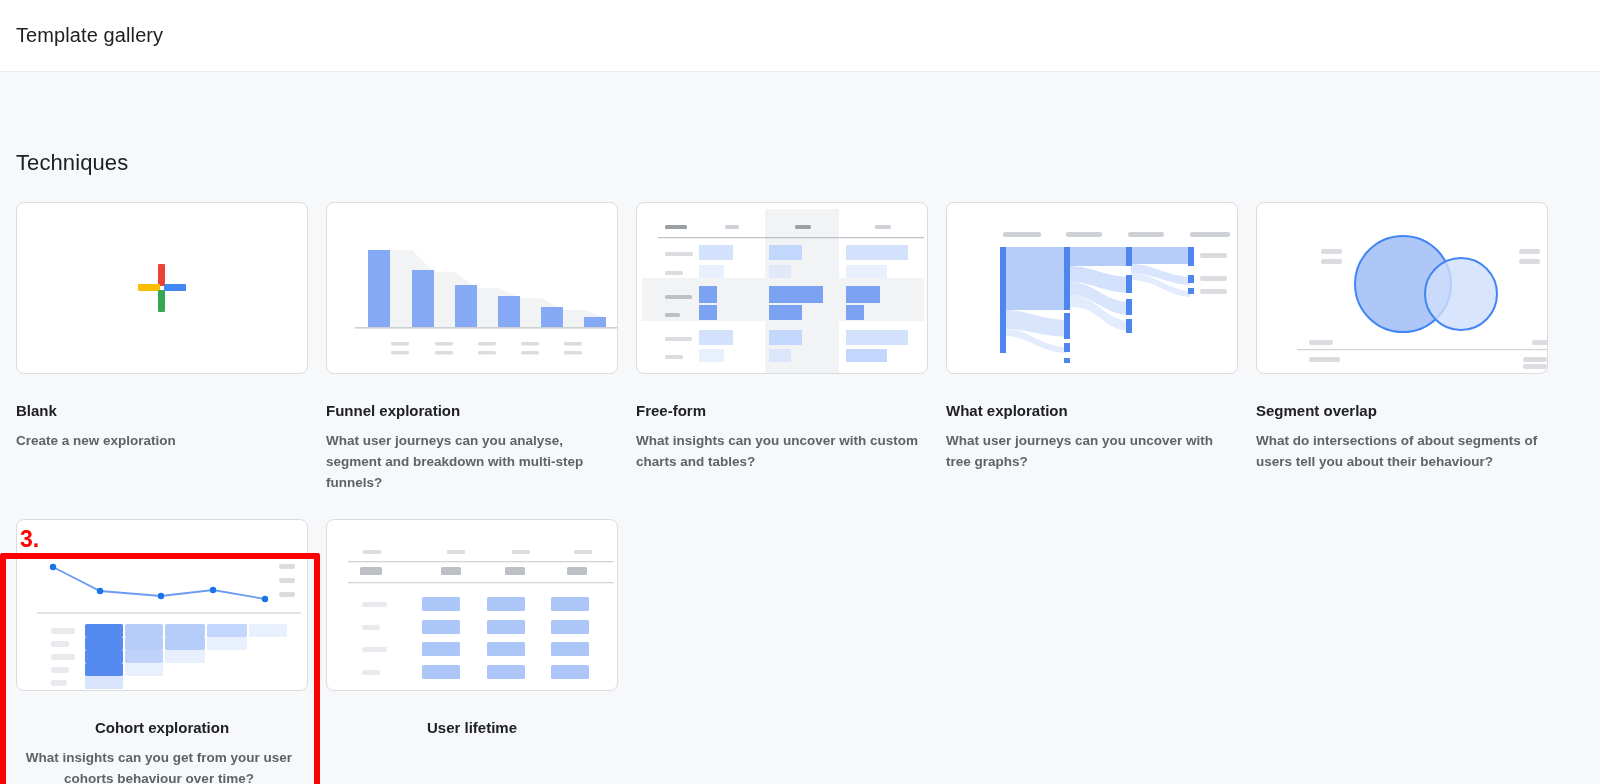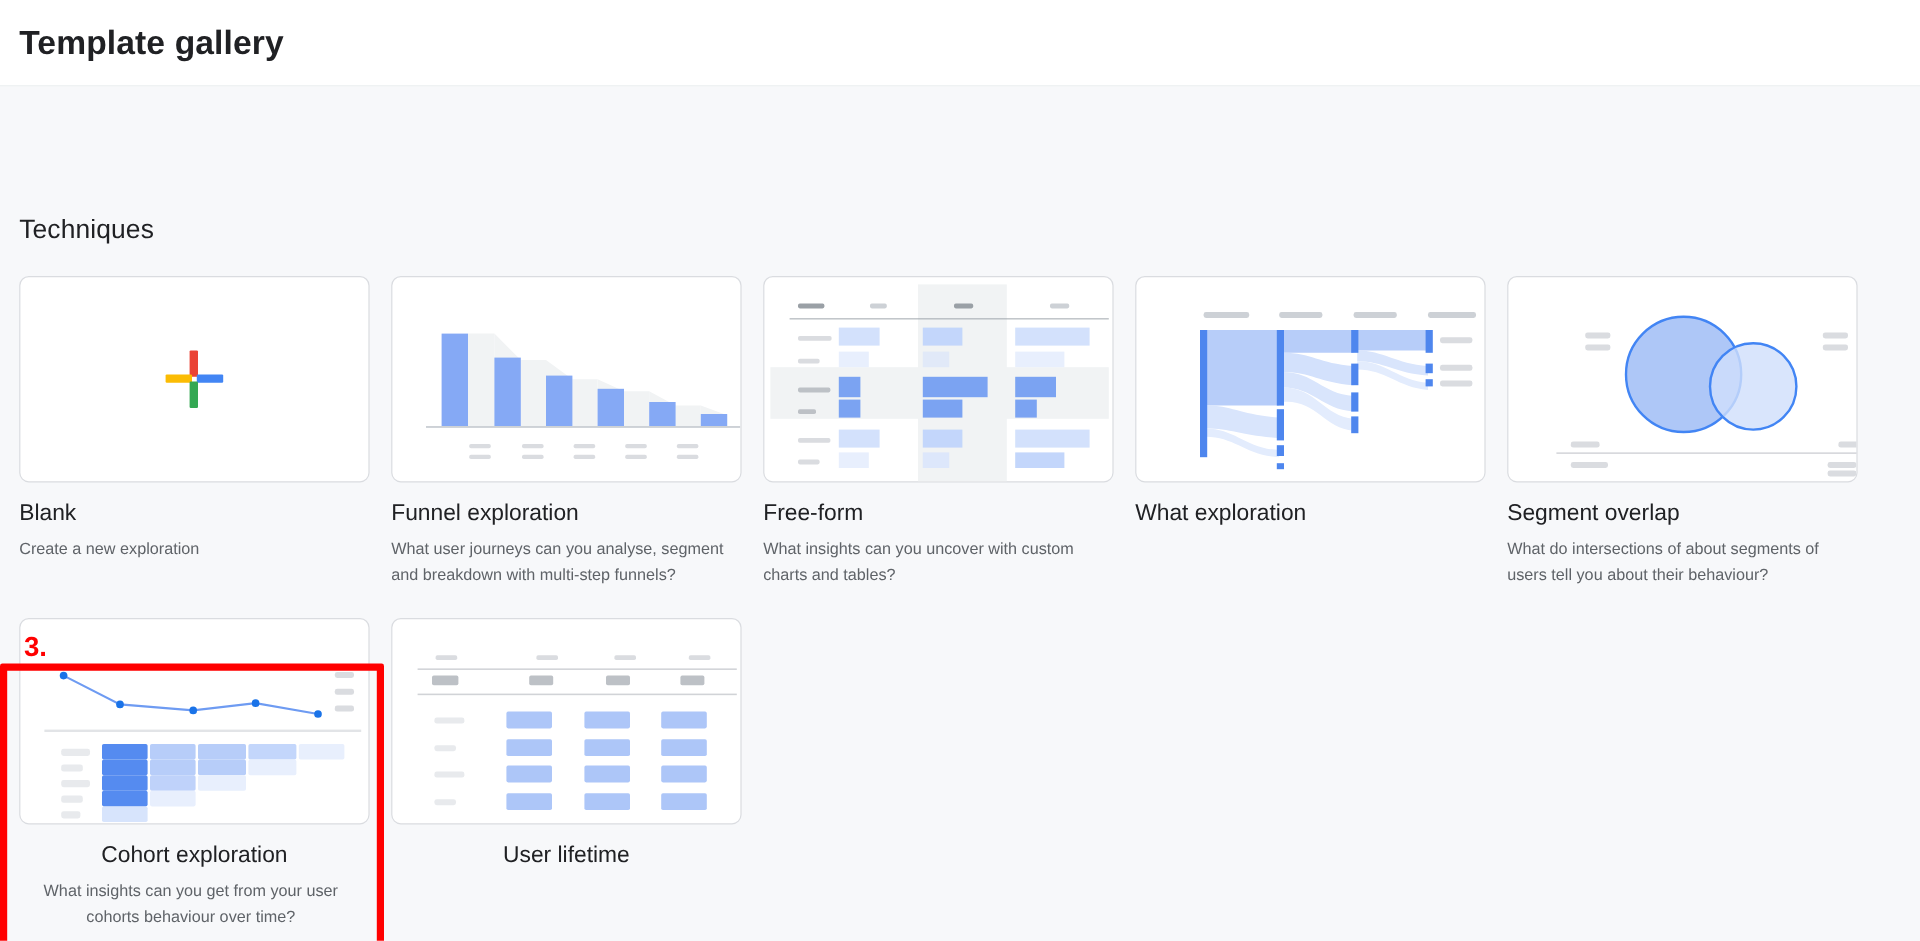--- a/index.html
+++ b/index.html
@@ -15,37 +15,37 @@
   
   #app-header {
     height: 72px;
     background: #ffffff;
     border-bottom: 1px solid #eceff1;
     display: flex;
     align-items: center;
     padding-left: 16px;
   }
   #page-title {
-    font-size: 28px;
+    font-size: 20px;
     color: #202124;
-    font-weight: 700;
+    font-weight: 400;
     letter-spacing: .1px;
   }
 
   
   #gallery-body {
     padding: 16px 16px 0 16px;
     position: relative;
     height: 712px;
   }
   #section-title {
     font-size: 22px;
     color: #202124;
     font-weight: 400;
-    margin: 90px 0 26px 0;
+    margin: 62px 0 26px 0;
     letter-spacing: .1px;
   }
 
   .card-grid {
     display: grid;
     grid-template-columns: repeat(5, 292px);
     column-gap: 18px;
     row-gap: 0;
   }
   .card-grid.row2 { margin-top: 26px; text-align: center; }
@@ -56,31 +56,33 @@
     width: 292px;
     height: 172px;
     background: #ffffff;
     border: 1px solid #dadce0;
     border-radius: 8px;
     overflow: hidden;
     position: relative;
     cursor: pointer;
   }
   .card-title {
-    margin-top: 16px;
-    font-size: 19px;
+    margin-top: 27px;
+    font-size: 15px;
     color: #202124;
     line-height: 20px;
+    font-weight: bold;
   }
   .card-desc {
     margin-top: 9px;
     font-size: 13.5px;
     color: #5f6368;
     line-height: 21px;
     max-width: 286px;
+    font-weight: bold;
   }
 
   
   .plus-wrap { position:absolute; left:50%; top:50%; transform:translate(-50%,-50%); width:48px; height:48px; }
   .plus-arm { position:absolute; border-radius:1px; }
   .arm-top    { width:7px; height:22px; left:20px; top:0;    background:#EA4335; }
   .arm-bottom { width:7px; height:22px; left:20px; top:26px; background:#34A853; }
   .arm-left   { width:22px; height:7px; left:0;    top:20px; background:#FBBC04; }
   .arm-right  { width:22px; height:7px; left:26px; top:20px; background:#4285F4; }
 
@@ -261,20 +263,21 @@
           <rect x="241" y="85" width="6" height="6" fill="#4e86ee"></rect>
 
           <g fill="#dadce0">
             <rect x="253" y="50" width="27" height="5" rx="2"></rect>
             <rect x="253" y="73" width="27" height="5" rx="2"></rect>
             <rect x="253" y="86" width="27" height="5" rx="2"></rect>
           </g>
         </svg>
       </div>
       <div class="card-title">What exploration</div>
+      <div class="card-desc">What user journeys can you uncover with tree graphs?</div>
     </div>
 
     <div class="card">
       <div class="thumb">
         <svg width="292" height="172" viewBox="0 0 292 172">
 
           <g fill="#dadce0">
             <rect x="64" y="46" width="21" height="5" rx="2"></rect>
             <rect x="64" y="56" width="21" height="5" rx="2"></rect>
             <rect x="262" y="46" width="21" height="5" rx="2"></rect>

